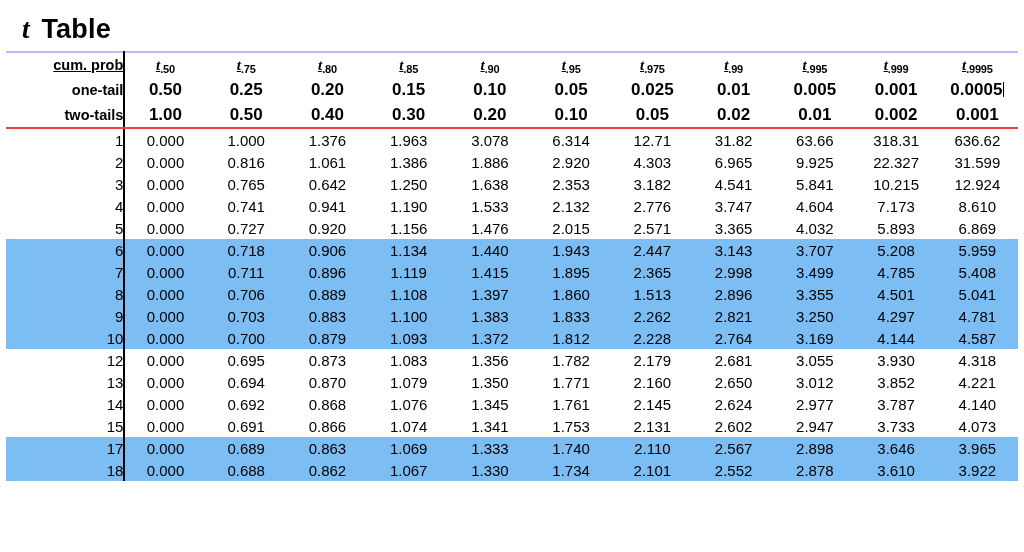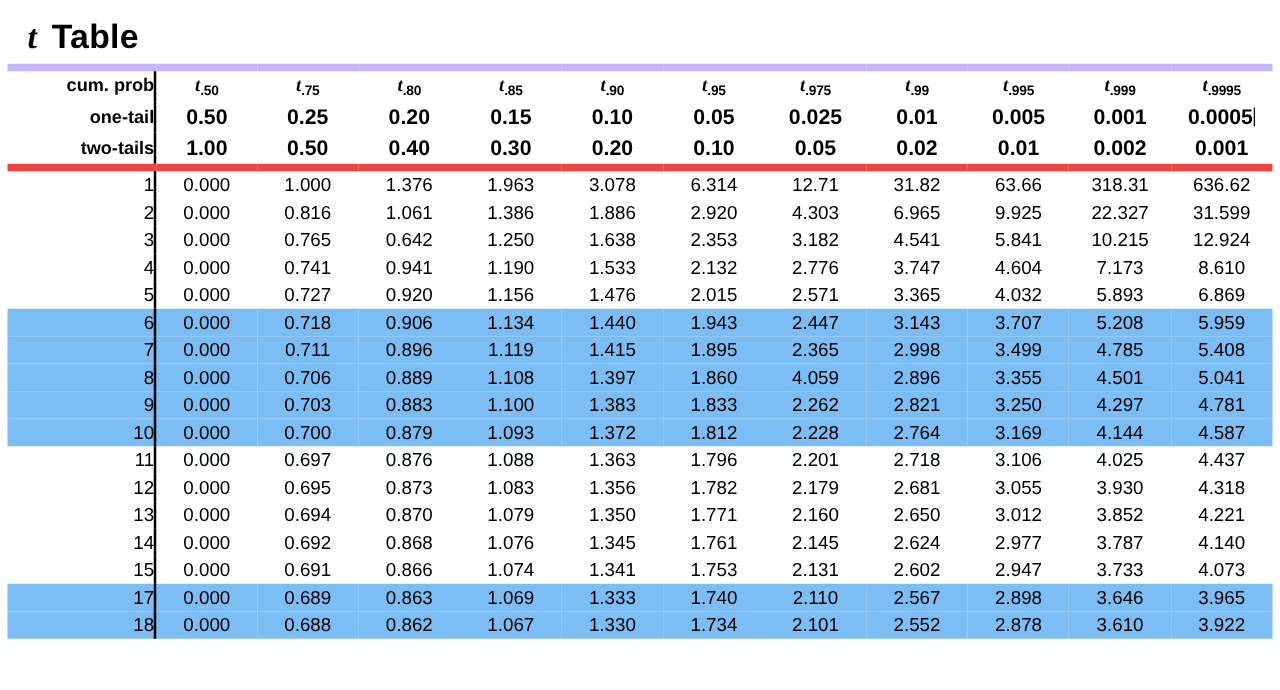--- a/index.html
+++ b/index.html
@@ -89,24 +89,25 @@
   .dfnum {
     text-align: right;
     padding-right: 7px;
     font-size: 15px;
   }
   
   .vrule {
     border-right: 2px solid #000000;
   }
   .topline td {
-    border-top: 6px solid #c4b5fd;
+    border-top: 2px solid #c4b5fd;
+    text-decoration: underline;
   }
   .botline td {
-    border-bottom: 6px solid #ef4444;
+    border-bottom: 2px solid #ef4444;
   }
   tr.hl td {
     background: #7cbdf4;
   }
   .caret {
     display: inline-block;
     width: 1px;
     height: 15px;
     background: #000;
     vertical-align: -2px;
@@ -279,21 +280,21 @@
           <td class="num">5.408</td>
         </tr>
         <tr class="row-data hl">
           <td class="dfnum vrule">8</td>
           <td class="num">0.000</td>
           <td class="num">0.706</td>
           <td class="num">0.889</td>
           <td class="num">1.108</td>
           <td class="num">1.397</td>
           <td class="num">1.860</td>
-          <td class="num">4.059</td>
+          <td class="num">1.513</td>
           <td class="num">2.896</td>
           <td class="num">3.355</td>
           <td class="num">4.501</td>
           <td class="num">5.041</td>
         </tr>
         <tr class="row-data hl">
           <td class="dfnum vrule">9</td>
           <td class="num">0.000</td>
           <td class="num">0.703</td>
           <td class="num">0.883</td>
@@ -314,34 +315,20 @@
           <td class="num">1.093</td>
           <td class="num">1.372</td>
           <td class="num">1.812</td>
           <td class="num">2.228</td>
           <td class="num">2.764</td>
           <td class="num">3.169</td>
           <td class="num">4.144</td>
           <td class="num">4.587</td>
         </tr>
         <tr class="row-data">
-          <td class="dfnum vrule">11</td>
-          <td class="num">0.000</td>
-          <td class="num">0.697</td>
-          <td class="num">0.876</td>
-          <td class="num">1.088</td>
-          <td class="num">1.363</td>
-          <td class="num">1.796</td>
-          <td class="num">2.201</td>
-          <td class="num">2.718</td>
-          <td class="num">3.106</td>
-          <td class="num">4.025</td>
-          <td class="num">4.437</td>
-        </tr>
-        <tr class="row-data">
           <td class="dfnum vrule">12</td>
           <td class="num">0.000</td>
           <td class="num">0.695</td>
           <td class="num">0.873</td>
           <td class="num">1.083</td>
           <td class="num">1.356</td>
           <td class="num">1.782</td>
           <td class="num">2.179</td>
           <td class="num">2.681</td>
           <td class="num">3.055</td>

